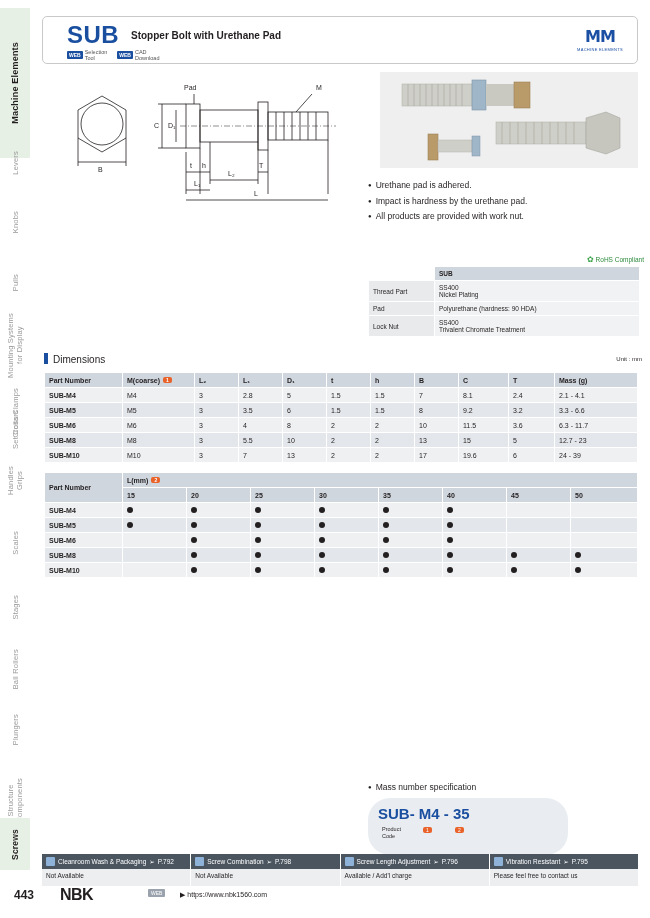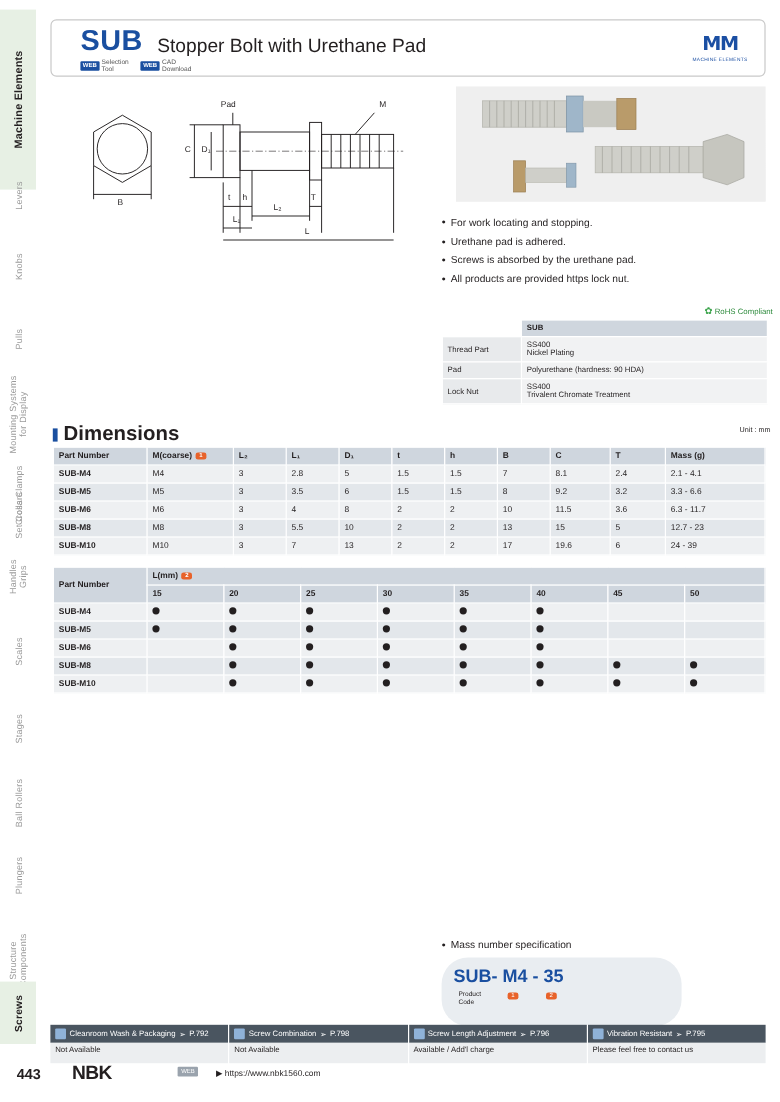--- a/index.html
+++ b/index.html
@@ -40,21 +40,21 @@
   .hdr {
     position:absolute; left:12px; top:16px; width:596px; height:48px;
     border:1px solid #c9c9c9; border-radius:5px; background:#fff;
   }
   .hdr-title {
     position:absolute; left:24px; top:4px;
     font-size:24px; font-weight:bold; color:#1a4fa0; letter-spacing:0.5px;
   }
   .hdr-sub {
     position:absolute; left:88px; top:13px;
-    font-size:16px; font-weight:normal; color:#231f20;
+    font-size:10px; font-weight:bold; color:#231f20;
   }
   .badge-row { position:absolute; left:24px; top:32px; display:flex; gap:10px; }
   .badge { display:flex; align-items:center; gap:2px; }
   .badge-ico {
     background:#1a4fa0; color:#fff; font-size:5px; font-weight:bold;
     padding:1px 2px; border-radius:1px; line-height:6px;
   }
   .badge-txt { font-size:5.5px; color:#555; line-height:6px; white-space:pre-line;}
 
   .logo { position:absolute; right:14px; top:10px; text-align:center; }
@@ -88,21 +88,21 @@
   }
   .mat-table td, .mat-table th {
     border:1px solid #ffffff; padding:3px 4px; vertical-align:middle;
   }
   .mat-hdr { background:#cfd6de; font-weight:bold; text-align:left; }
   .mat-label { background:#e8eaec; width:66px; }
   .mat-val { background:#f1f2f3; }
 
   
   .dim-head {
-    position:absolute; left:14px; top:352px; font-size:17px; font-weight:bold;
+    position:absolute; left:14px; top:352px; font-size:10px; font-weight:normal;
   }
   .dim-head .bar {
     display:inline-block; width:4px; height:11px; background:#1a4fa0;
     margin-right:5px; position:relative; top:1px;
   }
   .unit { position:absolute; right:8px; top:356px; font-size:6px; }
 
   
   table.dim {
     border-collapse:collapse; font-size:7px; position:absolute;
@@ -345,24 +345,23 @@
 
       <g>
         <rect x="48" y="62" width="10" height="26" fill="#b99b6a" stroke="#9c8055" stroke-width="0.6"></rect>
         <rect x="58" y="68" width="34" height="12" fill="#cfcfc9" stroke="#b5b5ad" stroke-width="0.5"></rect>
         <rect x="92" y="64" width="8" height="20" fill="#9fb6c9" stroke="#7e94a6" stroke-width="0.5"></rect>
       </g>
     </svg>
   </div>
 
   <div class="bullets">
-    <div class="bullet">For work locating and stopping.</div>
     <div class="bullet">Urethane pad is adhered.</div>
-    <div class="bullet">Screws is absorbed by the urethane pad.</div>
-    <div class="bullet">All products are provided https lock nut.</div>
+    <div class="bullet">Impact is hardness by the urethane pad.</div>
+    <div class="bullet">All products are provided with work nut.</div>
   </div>
 
   <div class="rohs">
     <span class="leaf">✿</span>
     <span>RoHS Compliant</span>
   </div>
 
   <table class="mat-table">
     <tbody>
         <tr>

